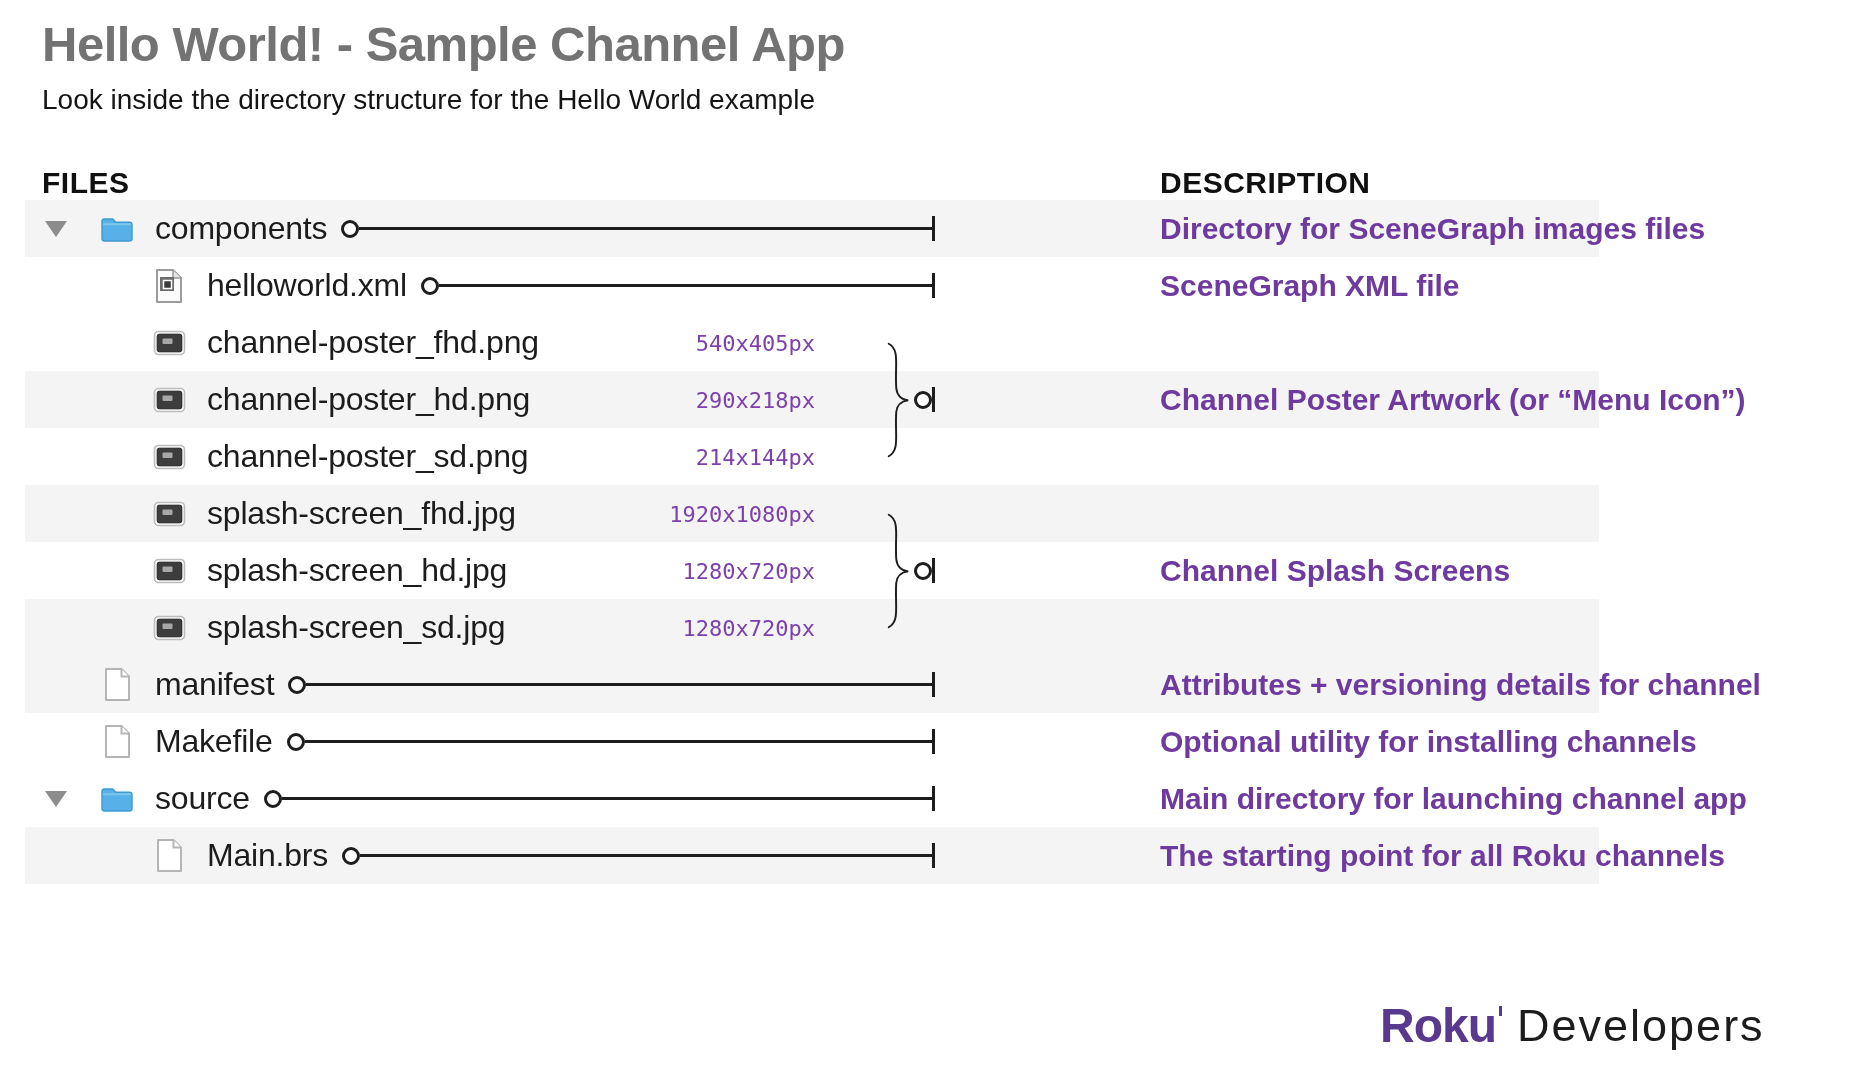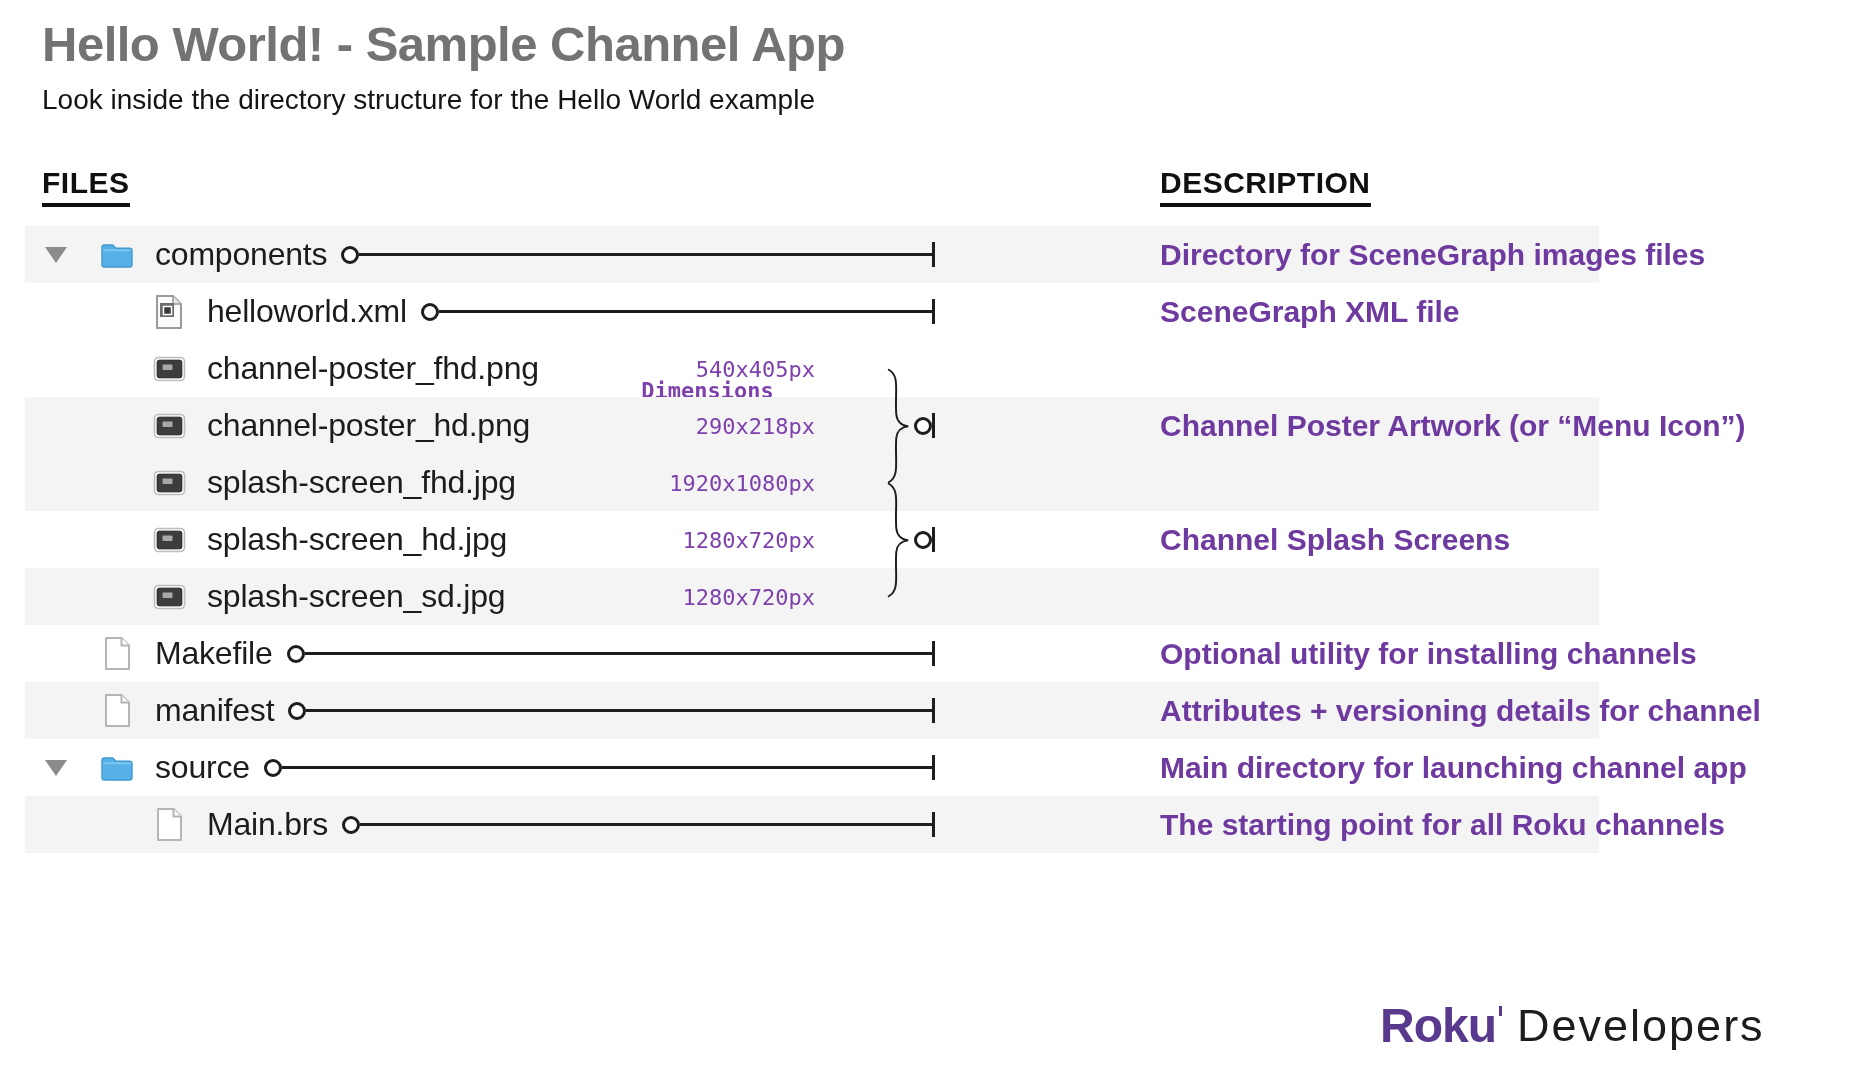--- a/index.html
+++ b/index.html
@@ -8,21 +8,21 @@
     font-family:"Liberation Sans", sans-serif;overflow:hidden;
   }
   .title{position:absolute;left:42px;top:16px;font-size:49px;font-weight:800;
          color:#737373;letter-spacing:-0.5px;white-space:nowrap;}
   .subtitle{position:absolute;left:42px;top:84px;font-size:28px;color:#141414;white-space:nowrap;}
   .col-header{position:absolute;top:166px;font-size:30px;font-weight:800;color:#101010;
       border-bottom:4px solid #101010;padding-bottom:3px;letter-spacing:0.5px;white-space:nowrap;}
   .col-header.files{left:42px;}
   .col-header.descr{left:1160px;}
 
-  .rows{position:absolute;top:226px;left:0;width:1647px;}
+  .rows{position:absolute;top:200px;left:0;width:1647px;}
   .row{position:relative;height:57px;}
   .row.shaded::before{content:'';position:absolute;left:25px;right:48px;top:0;bottom:0;
       background:#f4f4f4;}
   .row-left{position:absolute;left:0;right:712px;top:0;bottom:0;display:flex;align-items:center;}
   .row-left.lvl0{padding-left:45px;}
   .row-left.lvl0f{padding-left:100px;}
   .row-left.lvl1{padding-left:152px;}
   .tri{width:0;height:0;border-left:11px solid transparent;border-right:11px solid transparent;
       border-top:16px solid #8c8c8c;margin-right:33px;flex:none;}
   .icon{width:34px;flex:none;display:flex;justify-content:center;align-items:center;}
@@ -127,20 +127,36 @@
       <div class="desc">Channel Poster Artwork (or “Menu Icon”)</div>
     <span class="brace-wrap">
           <svg width="34" height="156" viewBox="0 0 34 156">
             <path d="M5 3 C 20 11 13 31 15 62 C 16 72 22 77.5 31 78.5 C 22 79.5 16 84 15 94 C 13 125 20 145 5 153" fill="none" stroke="#1d1d1d" stroke-width="2.6" stroke-linecap="round"></path>
           </svg>
           <span class="circle"></span>
           <span class="cline"></span>
           <span class="tick"></span>
         </span>
       </div>
+      <div class="row">
+      <div class="row-left lvl1">
+
+        <span class="icon">
+            <svg width="33" height="26" viewBox="0 0 33 26">
+              <rect x="1.5" y="1.5" width="30" height="23" rx="4" fill="#fdfdfd" stroke="#bdbdbd" stroke-width="1.6"></rect>
+              <rect x="4.2" y="4.2" width="24.6" height="17.6" rx="2" fill="#3d3d3d" stroke="#202020" stroke-width="1"></rect>
+              <rect x="9.5" y="8.5" width="10" height="5.5" rx="1" fill="#a8a8a8"></rect>
+            </svg>
+          </span>
+        <span class="fname">channel-poster_sd.png</span>
+
+      </div>
+      <span class="dims">214x144px</span>
+
+    </div>
       <div class="row shaded">
       <div class="row-left lvl1">
 
         <span class="icon">
             <svg width="33" height="26" viewBox="0 0 33 26">
               <rect x="1.5" y="1.5" width="30" height="23" rx="4" fill="#fdfdfd" stroke="#bdbdbd" stroke-width="1.6"></rect>
               <rect x="4.2" y="4.2" width="24.6" height="17.6" rx="2" fill="#3d3d3d" stroke="#202020" stroke-width="1"></rect>
               <rect x="9.5" y="8.5" width="10" height="5.5" rx="1" fill="#a8a8a8"></rect>
             </svg>
           </span>
@@ -183,53 +199,53 @@
               <rect x="4.2" y="4.2" width="24.6" height="17.6" rx="2" fill="#3d3d3d" stroke="#202020" stroke-width="1"></rect>
               <rect x="9.5" y="8.5" width="10" height="5.5" rx="1" fill="#a8a8a8"></rect>
             </svg>
           </span>
         <span class="fname">splash-screen_sd.jpg</span>
 
       </div>
       <span class="dims">1280x720px</span>
 
     </div>
-      <div class="row">
+      <div class="row shaded">
       <div class="row-left lvl0f">
 
         <span class="icon">
             <svg width="27" height="35" viewBox="0 0 27 35">
               <path d="M2 2 h15.5 l7.5 7.5 v23.5 h-23 Z" fill="#ffffff" stroke="#b5b5b5" stroke-width="2" stroke-linejoin="round"></path>
               <path d="M17.5 2 v7.5 h7.5" fill="#ffffff" stroke="#b5b5b5" stroke-width="2"></path>
             </svg>
           </span>
-        <span class="fname">Makefile</span>
-        <span class="circle"></span>
-        <span class="cline"></span>
-        <span class="tick"></span>
-      </div>
-
-      <div class="desc">Optional utility for installing channels</div>
-    </div>
-      <div class="row shaded">
+        <span class="fname">manifest</span>
+        <span class="circle"></span>
+        <span class="cline"></span>
+        <span class="tick"></span>
+      </div>
+
+      <div class="desc">Attributes + versioning details for channel</div>
+    </div>
+      <div class="row">
       <div class="row-left lvl0f">
 
         <span class="icon">
             <svg width="27" height="35" viewBox="0 0 27 35">
               <path d="M2 2 h15.5 l7.5 7.5 v23.5 h-23 Z" fill="#ffffff" stroke="#b5b5b5" stroke-width="2" stroke-linejoin="round"></path>
               <path d="M17.5 2 v7.5 h7.5" fill="#ffffff" stroke="#b5b5b5" stroke-width="2"></path>
             </svg>
           </span>
-        <span class="fname">manifest</span>
-        <span class="circle"></span>
-        <span class="cline"></span>
-        <span class="tick"></span>
-      </div>
-
-      <div class="desc">Attributes + versioning details for channel</div>
+        <span class="fname">Makefile</span>
+        <span class="circle"></span>
+        <span class="cline"></span>
+        <span class="tick"></span>
+      </div>
+
+      <div class="desc">Optional utility for installing channels</div>
     </div>
       <div class="row">
       <div class="row-left lvl0">
         <span class="tri"></span>
         <span class="icon">
             <svg width="34" height="27" viewBox="0 0 34 27">
               <path d="M2 6.5 C2 5.1 3.1 4 4.5 4 h8.2 l3.2 3.2 h13.6 c1.4 0 2.5 1.1 2.5 2.5 v13.8 c0 1.4 -1.1 2.5 -2.5 2.5 h-25 C3.1 26 2 24.9 2 23.5 Z" fill="#57b1e8" stroke="#3e9ad0" stroke-width="1.4"></path>
               <path d="M3 9.2 h28" stroke="#7cc6ee" stroke-width="2"></path>
             </svg>
           </span>

